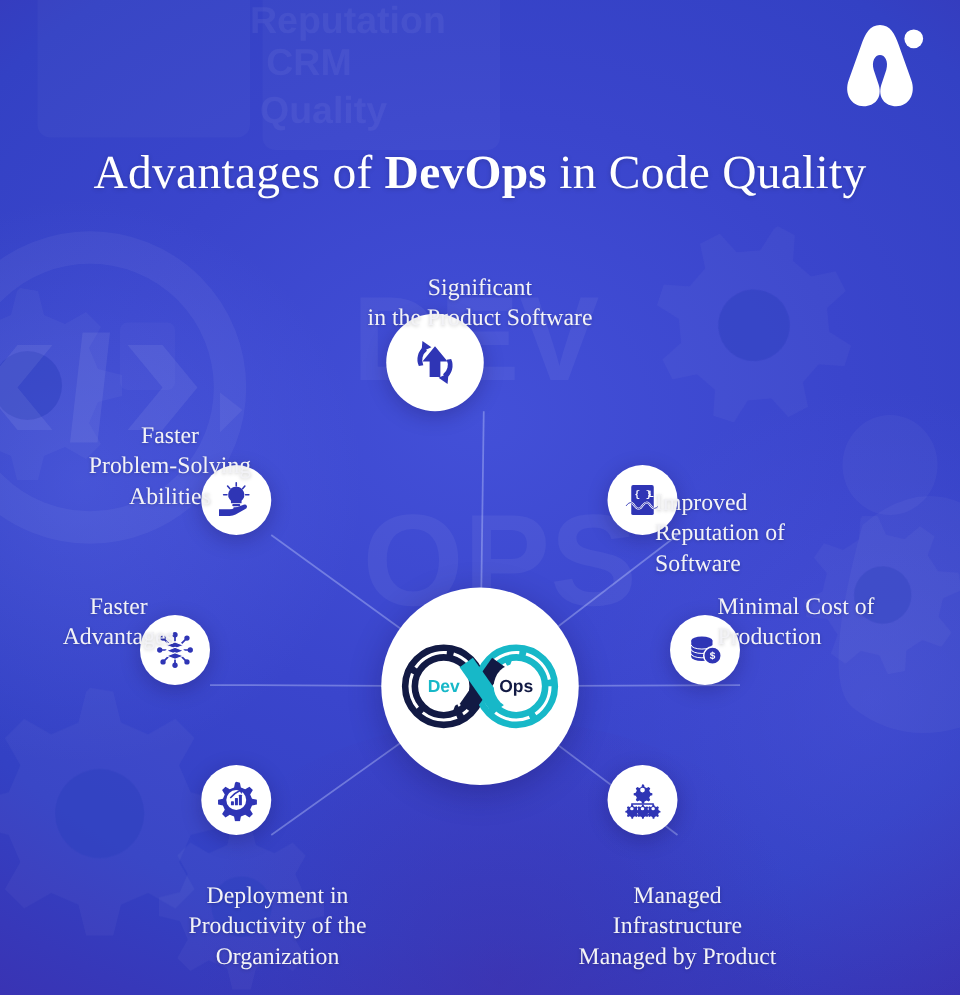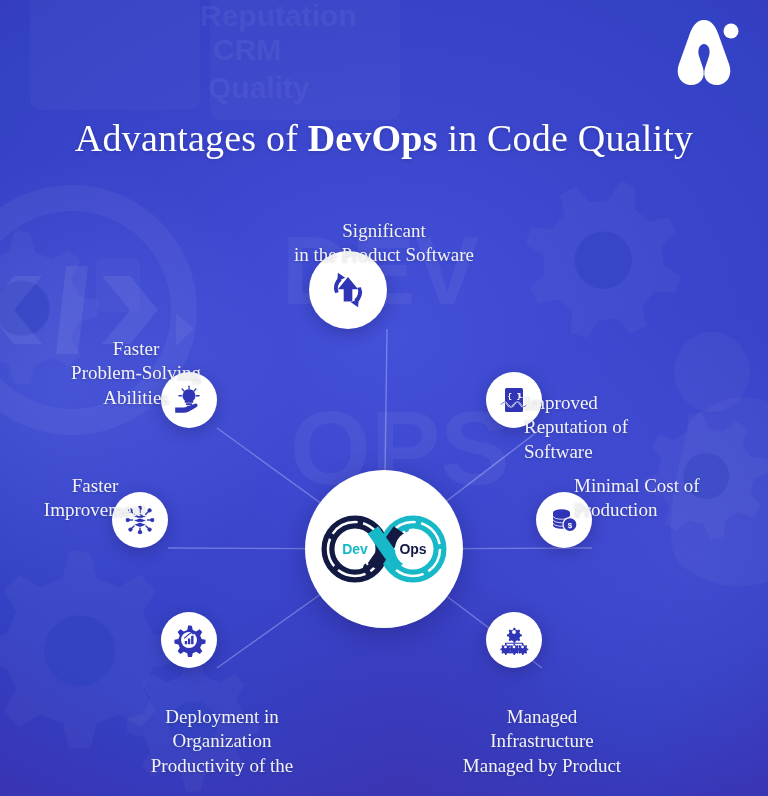--- a/index.html
+++ b/index.html
@@ -316,22 +316,22 @@
           <rect x="36" y="24" width="4.5" height="16" rx="1"></rect>
           <path d="M24 28 l8 -6 5 -3 3 5 -6 2 -8 6 Z" opacity="0.0"></path>
           <path d="M23 29 q7 -8 16 -12" fill="none" stroke="#2f35b5" stroke-width="2.2"></path>
           <path d="M34 14 l8 1 -2 8 Z"></path>
         </g>
       </svg>
     </div>
   </div>
   <div class="label c" id="lbl-prod">
       <div>Deployment in</div>
+      <div>Productivity of the</div>
       <div>Organization</div>
-      <div>Productivity of the</div>
     </div>
 
   <div class="node" id="node-deploy" style="margin-left: -28px; margin-top: -28px;">
     <div class="circle c-md">
       <svg width="34" height="34" viewBox="0 0 64 64">
         <g stroke="#2f35b5" stroke-width="2.6" fill="none">
           <path d="M32 19 v-8"></path>
             <path d="M32 45 v8"></path>
           <path d="M19 32 h-8"></path>
             <path d="M45 32 h8"></path>
@@ -353,21 +353,21 @@
         <g fill="#2f35b5" stroke="#ffffff" stroke-width="1.6">
           <path d="M32 20 l13 5 -13 5 -13 -5 Z"></path>
           <path d="M32 28 l13 5 -13 5 -13 -5 Z"></path>
           <path d="M32 36 l13 5 -13 5 -13 -5 Z"></path>
         </g>
       </svg>
     </div>
   </div>
   <div class="label r" id="lbl-deploy">
       <div>Faster</div>
-      <div>Improvement</div>
+      <div>Advantages</div>
     </div>
 
   <div class="node" id="node-problem" style="margin-left: -28px; margin-top: -28px;">
     <div class="circle c-md">
       <svg width="34" height="34" viewBox="0 0 64 64">
         <g stroke="#2f35b5" stroke-width="2.4" stroke-linecap="round">
           <path d="M32 6 v5"></path>
           <path d="M19 11 l3.5 4"></path>
             <path d="M45 11 l-3.5 4"></path>
           <path d="M13 24 h5"></path>

